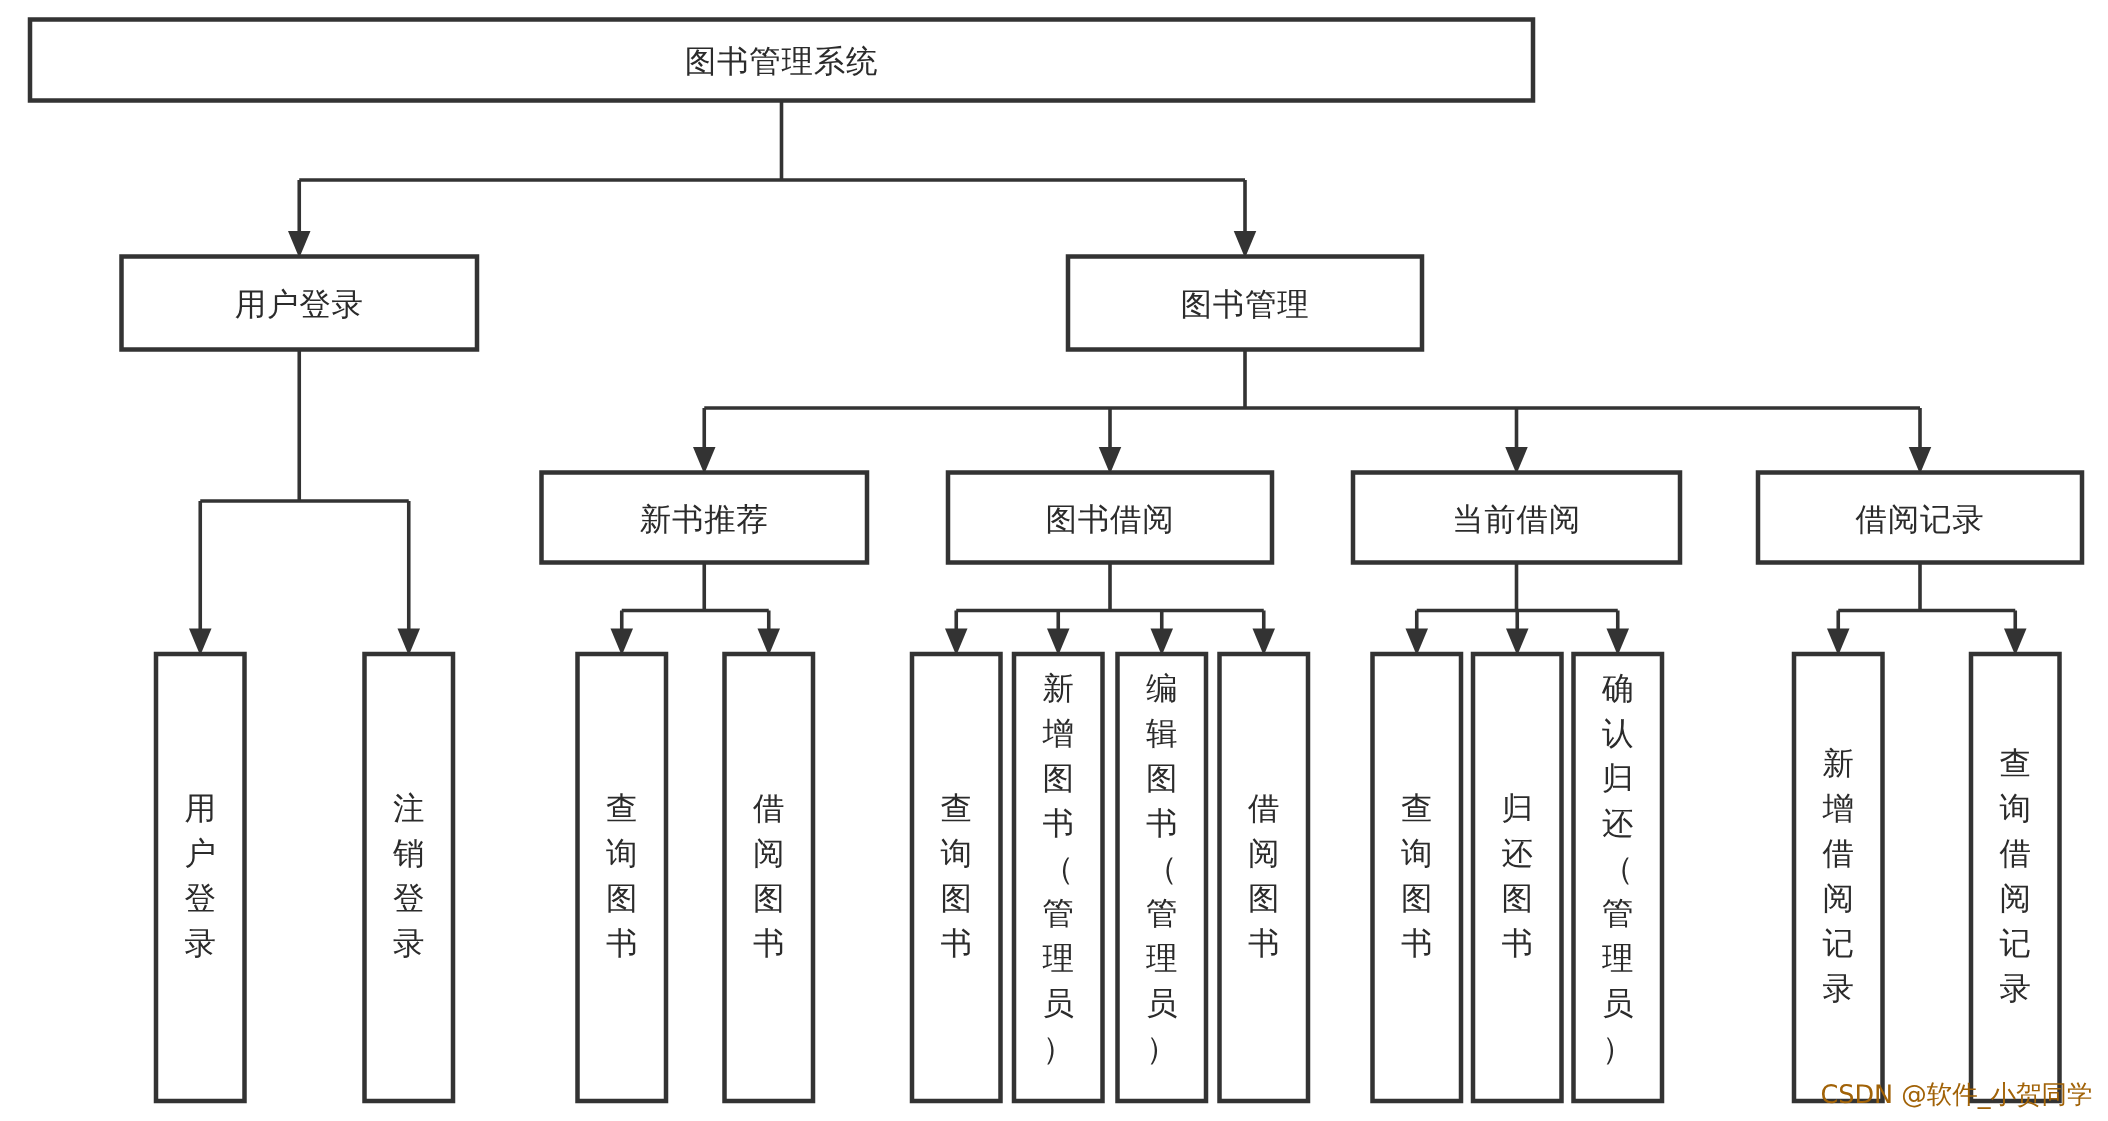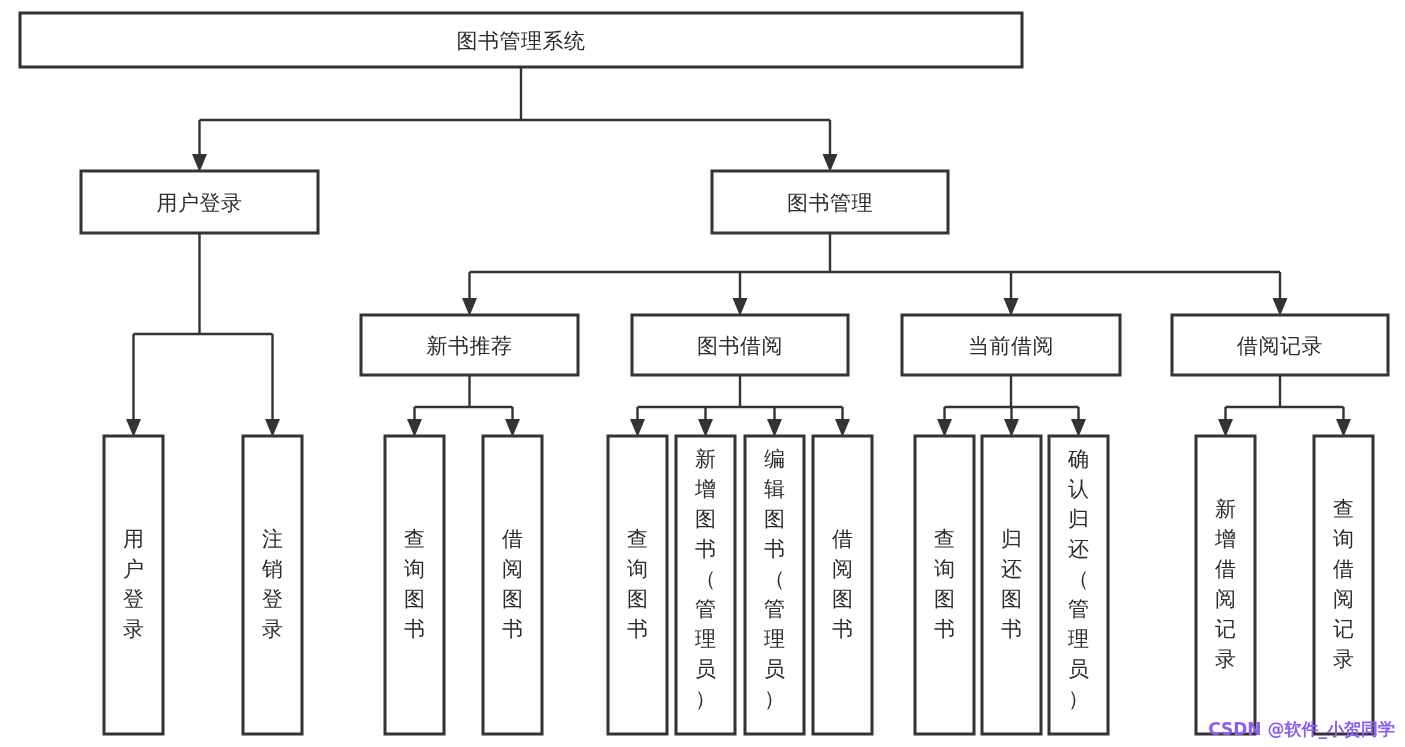--- a/index.html
+++ b/index.html
@@ -55,24 +55,23 @@
     fill: #2b2b2b;
     text-anchor: middle;
     letter-spacing: 0px;
   }
   .watermark {
     position: absolute;
     right: 10px;
     bottom: 6px;
     font-family: "DejaVu Sans", "Liberation Sans", sans-serif;
     font-size: 17px;
-    color: #8b5cf6;
+    color: #a16207;
     white-space: nowrap;
     user-select: none;
-    font-weight: bold;
   }
 </style>
 </head>
 <body>
 
 <div id="diagram-root">
 
   <svg class="diagram" viewBox="0 0 1405 747">
     <g id="edges-layer">
         <path d="M 521 67 L 521 120" class="edge-line"></path>

